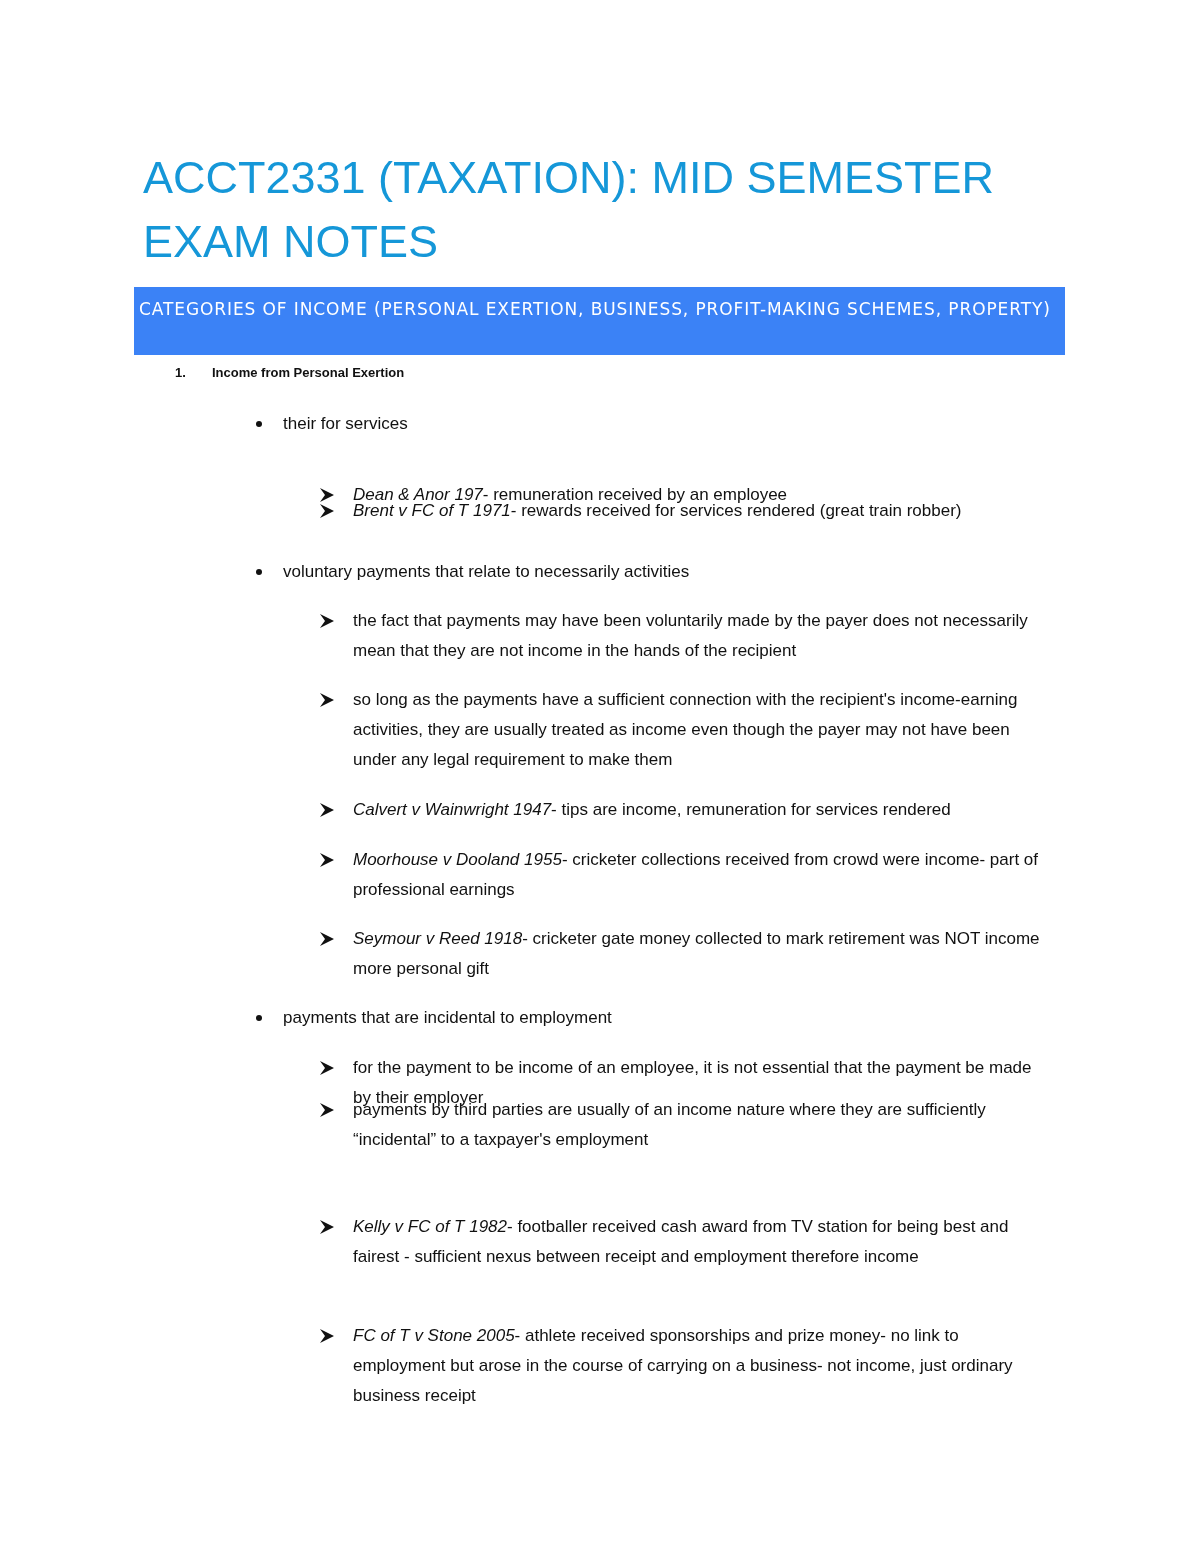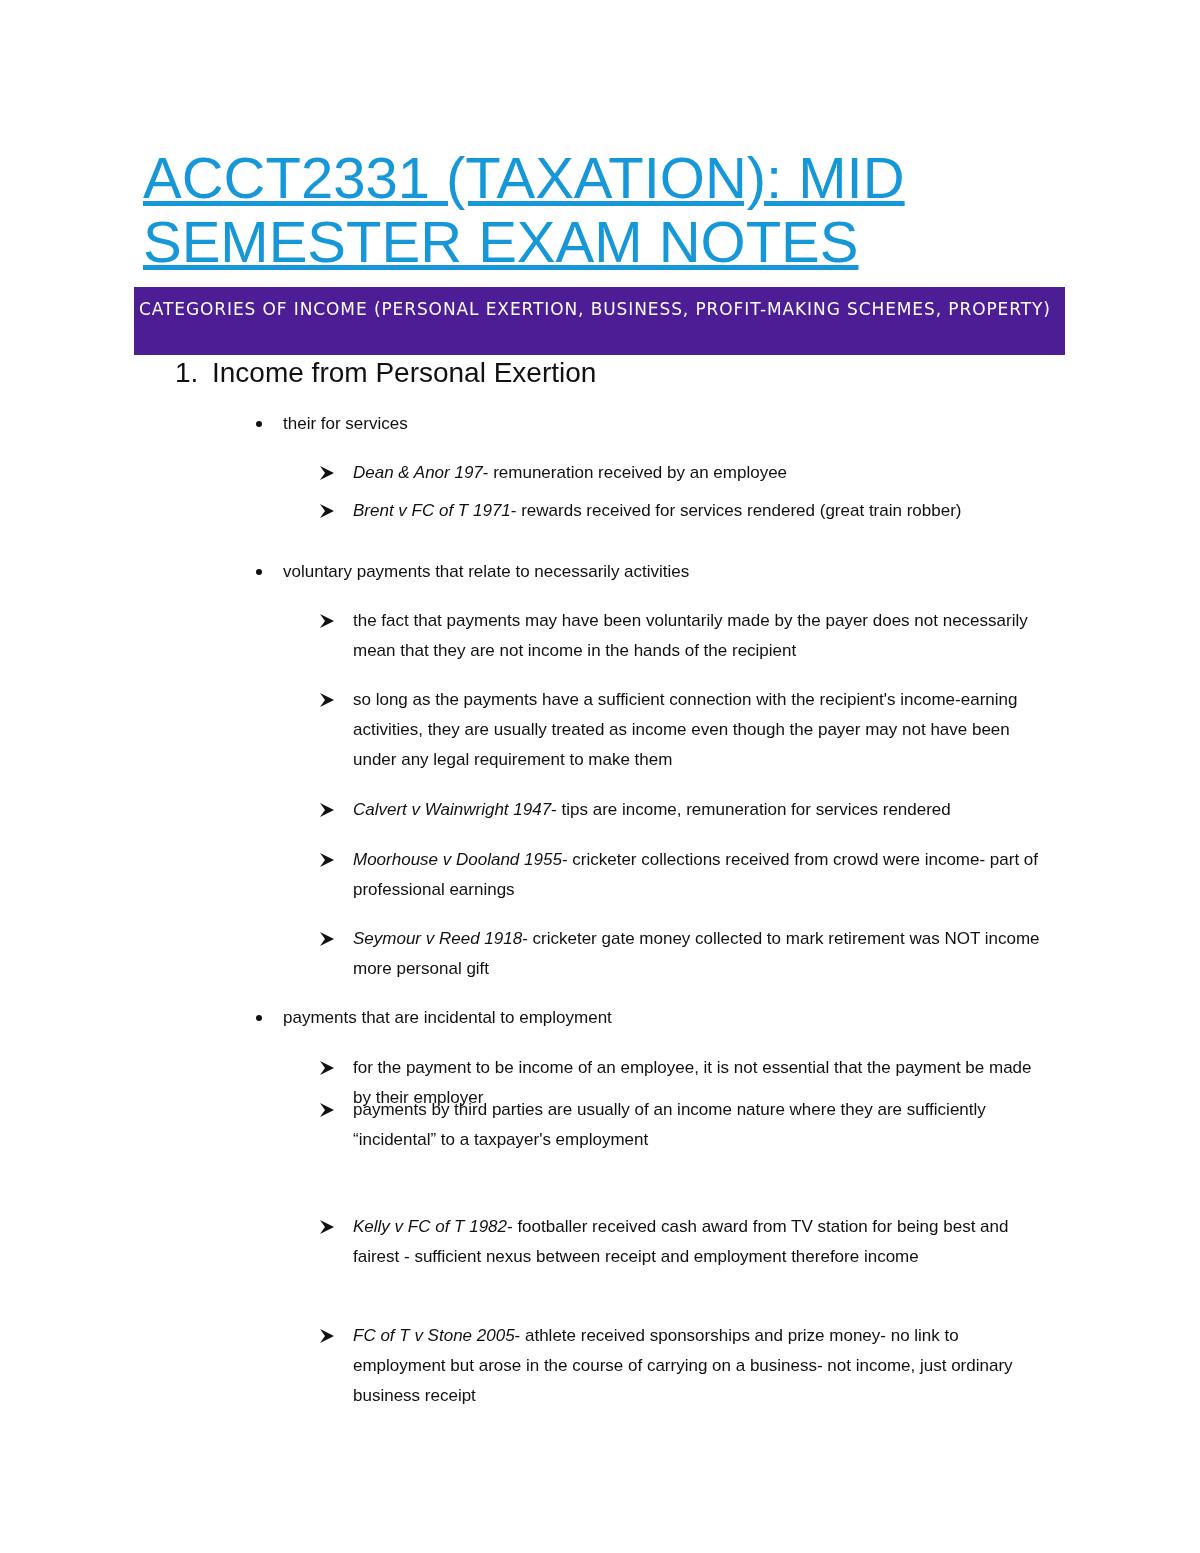--- a/index.html
+++ b/index.html
@@ -1,25 +1,25 @@
 <!DOCTYPE html>
 <html><head>
 <meta charset="utf-8">
 <style>
   html, body { margin: 0; padding: 0; background: #ffffff; }
   body { width: 1200px; height: 1553px; position: relative; overflow: hidden;
          font-family: "Liberation Sans", sans-serif; color: #111; }
   .page-title { position: absolute; left: 143px; top: 146px; width: 930px;
-    font-family: "Liberation Sans", sans-serif; font-size: 58px; line-height: 64px;
-    color: #1597d8; font-weight: normal; letter-spacing: 0px; margin: 0; text-decoration: underline; }
+    font-family: "Liberation Sans", sans-serif; font-size: 45px; line-height: 64px;
+    color: #1597d8; font-weight: normal; letter-spacing: 0px; margin: 0; }
   .section-bar { position: absolute; left: 134px; top: 287px; width: 931px; height: 68px;
-    background: #4c1d95; box-sizing: border-box; padding: 8px 0 0 5px; }
+    background: #3b82f6; box-sizing: border-box; padding: 8px 0 0 5px; }
   .section-bar-text { color: #ffffff; font-size: 17px; line-height: 28px; letter-spacing: 0.9px;
     font-family: "DejaVu Sans", sans-serif; font-weight: normal; }
-  .heading1 { position: absolute; left: 175px; top: 358px; font-size: 28px; font-weight: normal;
+  .heading1 { position: absolute; left: 175px; top: 358px; font-size: 13px; font-weight: bold;
     line-height: 30px; color: #111; font-family: "Liberation Sans", sans-serif; }
   .heading1 .num { display: inline-block; width: 37px; }
   .content { position: absolute; left: 0; top: 0; width: 1200px; }
   .bullet { position: absolute; left: 256px; font-size: 17px; line-height: 30px; color: #111; }
   .bullet .dot { position: absolute; left: 0; top: 12px; width: 6px; height: 6px; border-radius: 50%; background: #111; }
   .bullet .text { position: absolute; left: 27px; white-space: nowrap; }
   .sub { position: absolute; left: 318px; width: 730px; font-size: 17px; line-height: 30px; color: #111; }
   .sub .arrow { position: absolute; left: 0; top: 0; width: 20px; height: 30px; }
   .sub .text { margin-left: 35px; display: block; }
   .case { font-style: italic; }
@@ -36,21 +36,21 @@
 <div class="heading1">
   <span class="num">1.</span><span>Income from Personal Exertion</span>
 </div>
 
 <div class="content">
 
   <div class="bullet" style="top:409px">
     <span class="dot"></span>
     <span class="text">their for services</span>
   </div>
-  <div class="sub" style="top:458px">
+  <div class="sub" style="top:480px">
     <svg class="arrow" viewBox="0 0 20 30">
         <path d="M2 8 L16 15 L2 22 L7 15 Z" fill="#111"></path>
       </svg>
     <span class="text"><span class="case">Dean &amp; Anor 197</span><span>- remuneration received by an employee</span></span>
   </div>
   <div class="sub" style="top:496px">
     <svg class="arrow" viewBox="0 0 20 30">
         <path d="M2 8 L16 15 L2 22 L7 15 Z" fill="#111"></path>
       </svg>
     <span class="text"><span class="case">Brent v FC of T 1971</span><span>- rewards received for services rendered (great train robber)</span></span>

